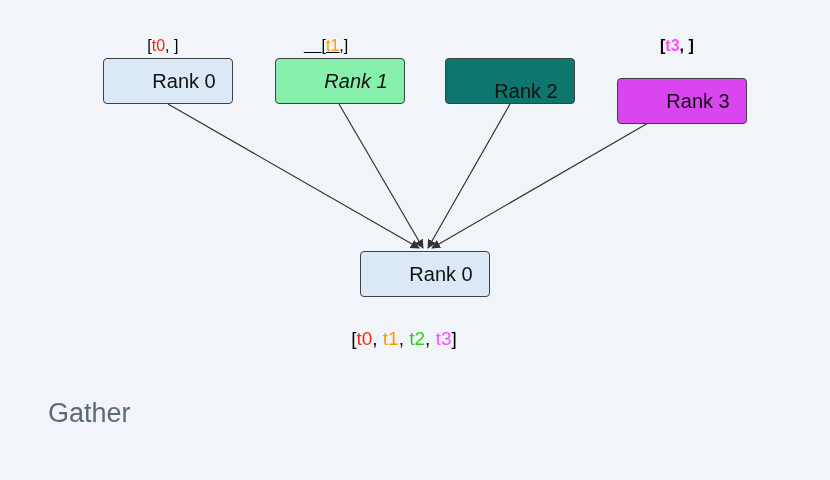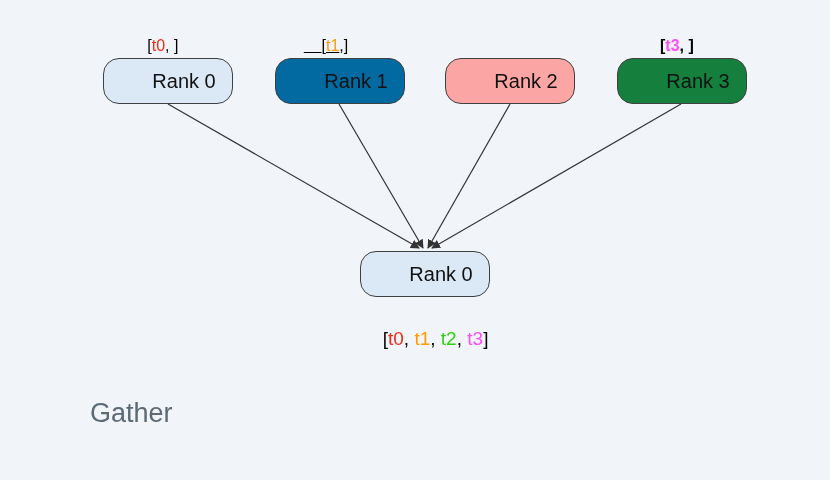--- a/index.html
+++ b/index.html
@@ -16,21 +16,21 @@
     left: 0; top: 0;
     width: 830px; height: 480px;
   }
   .node {
     position: absolute;
     width: 130px;
     height: 46px;
     box-sizing: border-box;
     background: #dbe8f6;
     border: 1.5px solid #404040;
-    border-radius: 16px;
+    border-radius: 4px;
     display: flex;
     align-items: center;
     justify-content: center;
     font-size: 20px;
     color: #111111;
     padding-left: 32px;
   }
   .node-0 { left: 103px; top: 58px; }
   .node-1 { left: 275px; top: 58px; }
   .node-2 { left: 445px; top: 58px; }
@@ -46,32 +46,31 @@
     white-space: pre;
   }
   .tlabel-0 { left: 89px; }
   .tlabel-1 { left: 261px; text-decoration: underline; }
   .tlabel-2 { left: 431px; }
   .tlabel-3 { left: 603px; font-weight: bold; }
   .tlabel-dst {
     position: absolute;
     left: 330px; top: 306px;
     width: 190px;
-    text-align: center;
+    text-align: left;
     font-size: 19px;
     color: #000000;
     white-space: pre;
   }
   .diagram-title {
     position: absolute;
     left: 48px;
     top: 398px;
     font-size: 27px;
     color: #5c6a76;
-    margin-left: 42px;
   }
 </style>
 </head>
 <body>
 
 <div class="canvas" style="background-color: rgb(241, 244, 248);">
 
   <svg class="arrows" viewBox="0 0 830 480" xmlns="http://www.w3.org/2000/svg">
     <defs>
       <marker id="arrowhead" viewBox="0 0 10 10" refX="9" refY="5" markerWidth="7.5" markerHeight="7.5" orient="auto">
@@ -90,27 +89,27 @@
   <div class="tensor-label tlabel-1">
     <span style="color: rgb(0, 0, 0);">[</span><span style="color: rgb(255, 153, 0);">t1</span><span style="color: rgb(0, 0, 0);">,]</span>
   </div>
   <div class="tensor-label tlabel-3">
     <span style="color: rgb(0, 0, 0);">[</span><span style="color: rgb(251, 77, 251);">t3</span><span style="color: rgb(0, 0, 0);">, ]</span>
   </div>
 
   <div class="node node-0" style="background-color: rgb(219, 232, 246); border-color: rgb(64, 64, 64);">
     <span>Rank 0</span>
   </div>
-  <div class="node node-1" style="background-color: #0369a1; border-color: rgb(64, 64, 64);">
+  <div class="node node-1" style="background-color: #86efac; border-color: rgb(64, 64, 64); font-style: italic;">
     <span>Rank 1</span>
   </div>
-  <div class="node node-2" style="background-color: #fca5a5; border-color: rgb(64, 64, 64);">
+  <div class="node node-2" style="background-color: #0f766e; border-color: rgb(64, 64, 64); align-items: flex-end;">
     <span>Rank 2</span>
   </div>
-  <div class="node node-3" style="background-color: #15803d; border-color: rgb(64, 64, 64);">
+  <div class="node node-3" style="background-color: #d946ef; border-color: rgb(64, 64, 64); margin-top: 20px;">
     <span>Rank 3</span>
   </div>
 
   <div class="node node-dst" style="background-color: rgb(219, 232, 246); border-color: rgb(64, 64, 64);">
     <span>Rank 0</span>
   </div>
 
   <div class="tlabel-dst">
     <span style="color: rgb(0, 0, 0);">[</span><span style="color: rgb(237, 43, 21);">t0</span><span style="color: rgb(0, 0, 0);">, </span><span style="color: rgb(255, 153, 0);">t1</span><span style="color: rgb(0, 0, 0);">, </span><span style="color: rgb(44, 211, 14);">t2</span><span style="color: rgb(0, 0, 0);">, </span><span style="color: rgb(251, 77, 251);">t3</span><span style="color: rgb(0, 0, 0);">]</span>
   </div>

